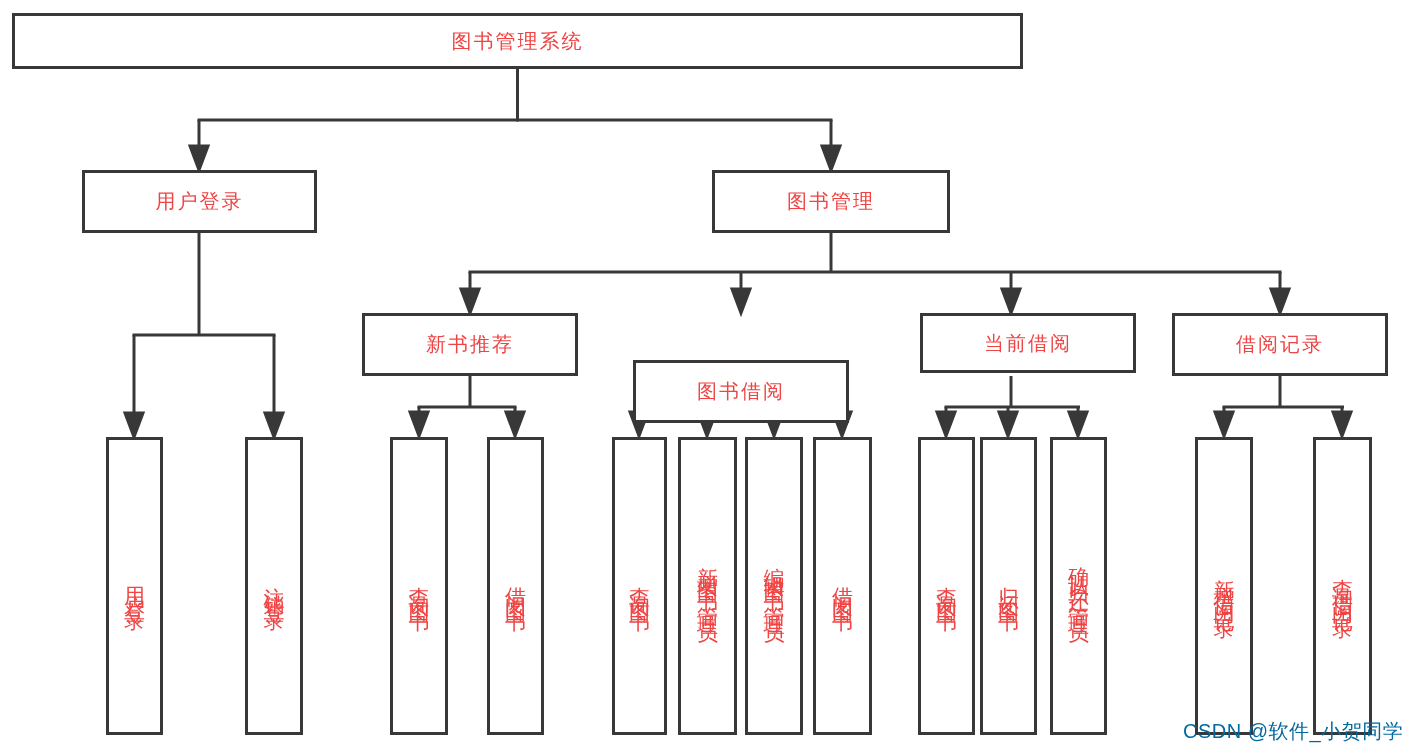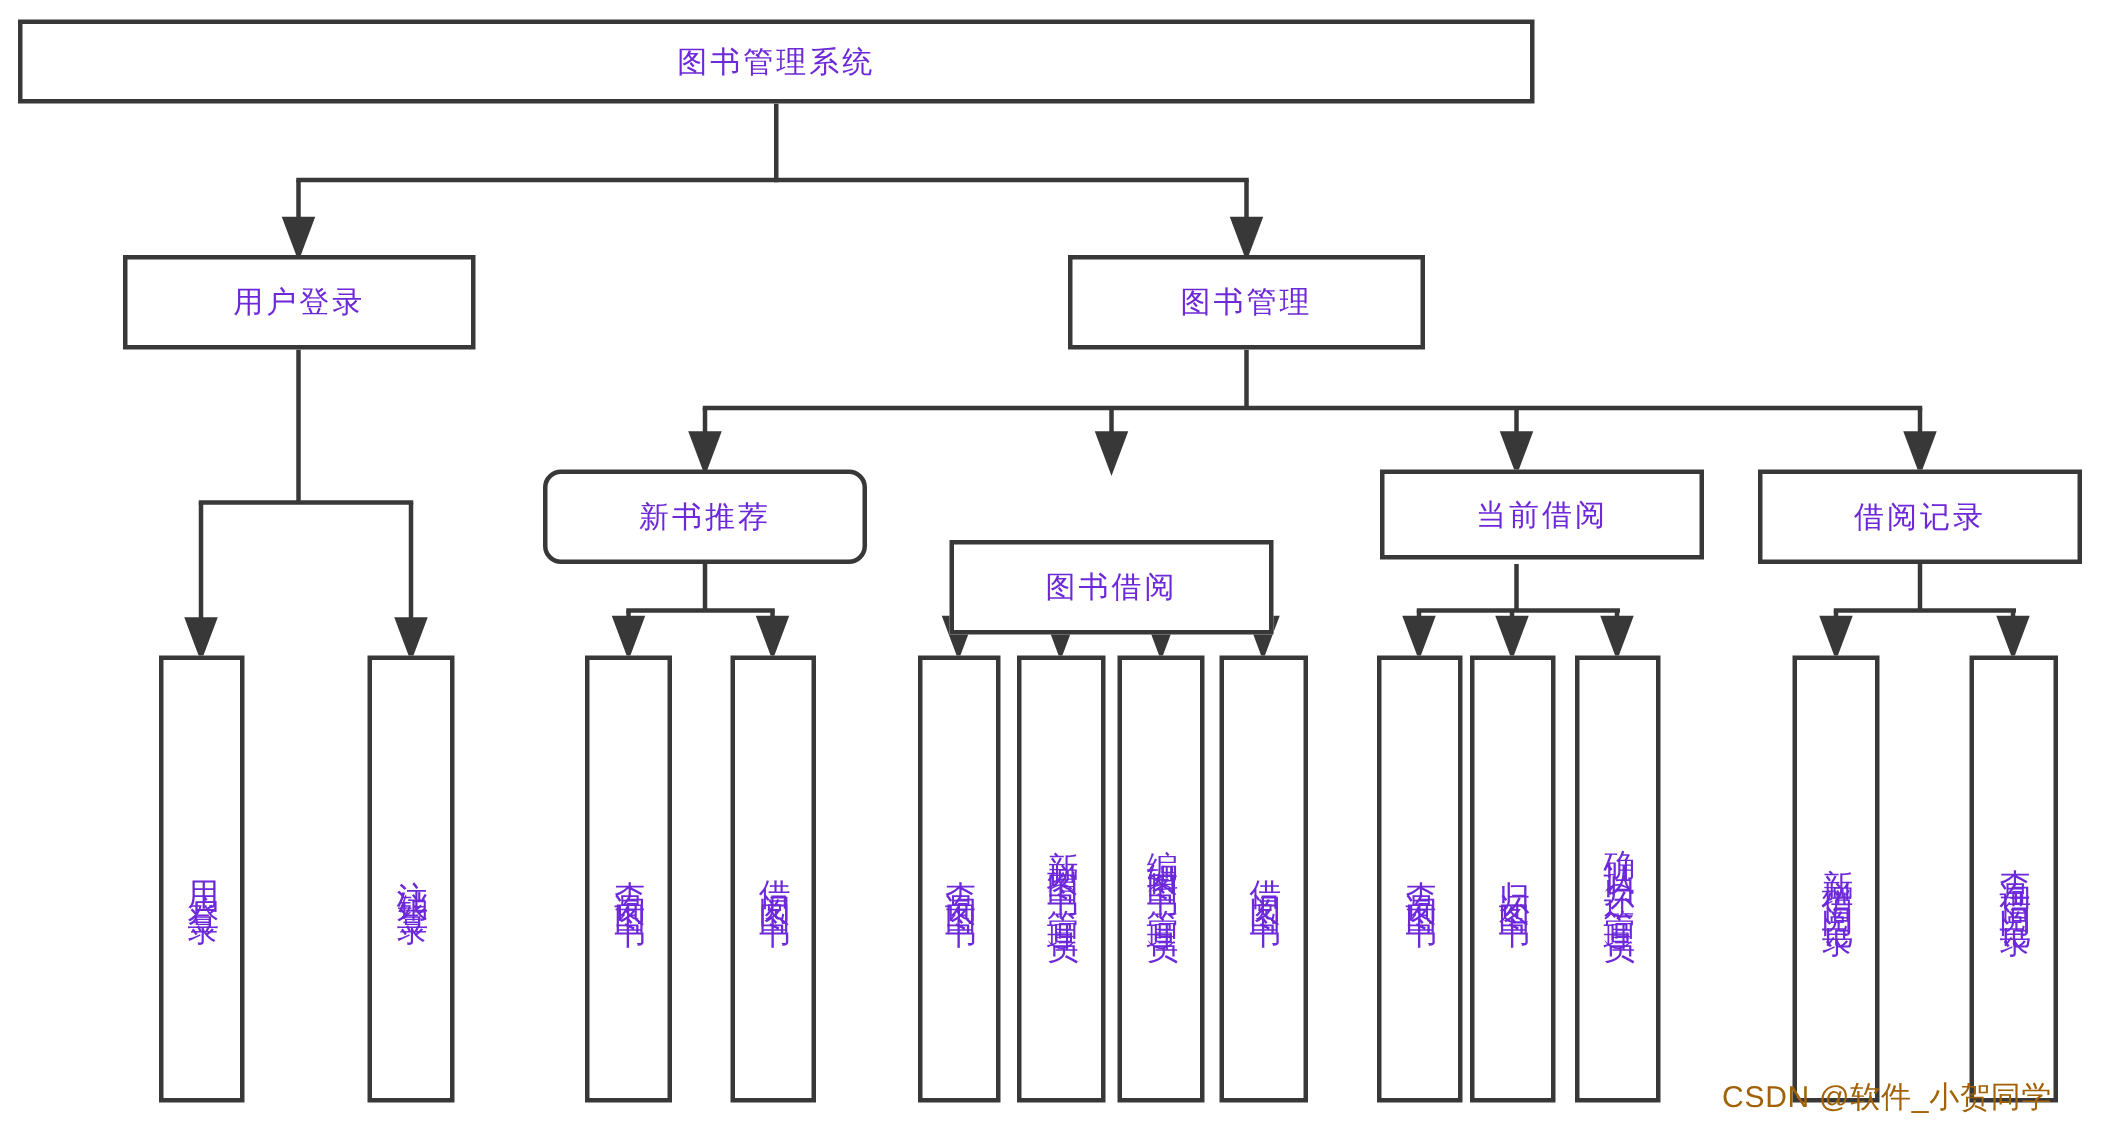--- a/index.html
+++ b/index.html
@@ -10,38 +10,38 @@
     font-family:"Liberation Sans", sans-serif;
     overflow:hidden;
   }
   svg.wires{position:absolute;left:0;top:0;z-index:1;}
   .box{
     position:absolute;
     box-sizing:border-box;
     background:#ffffff;
     border:3px solid #383838;
     display:flex;align-items:center;justify-content:center;
-    color:#6d28d9;
+    color:#ef4444;
     z-index:2;
   }
   .hbox{font-size:20px;letter-spacing:2px;}
   .leaf{top:437px;height:298px;}
   .leaf span{
     writing-mode:vertical-rl;
     text-orientation:mixed;
     font-size:21px;
     letter-spacing:8px;
     line-height:1.05;
     white-space:nowrap;
   }
   .watermark{
     position:absolute;
-    left:1148px;top:718px;
+    left:1183px;top:718px;
     z-index:3;
-    color:#a16207;
+    color:#0369a1;
     font-size:20px;
     letter-spacing:0.5px;
     white-space:nowrap;
   }
 </style>
 </head>
 <body>
 
 <div class="canvas">
 
@@ -115,21 +115,21 @@
     <span>图书管理系统</span>
   </div>
 
   <div class="box hbox" style="left:82px;top:170px;width:235px;height:63px;">
     <span>用户登录</span>
   </div>
   <div class="box hbox" style="left:712px;top:170px;width:238px;height:63px;justify-content:center;">
     <span>图书管理</span>
   </div>
 
-  <div class="box hbox" style="left:362px;top:313px;width:216px;height:63px;border-radius:12px;">
+  <div class="box hbox" style="left:362px;top:313px;width:216px;height:63px;">
     <span>新书推荐</span>
   </div>
   <div class="box hbox" style="left:633px;top:313px;width:216px;height:63px;margin-top:47px;">
     <span>图书借阅</span>
   </div>
   <div class="box hbox" style="left:920px;top:313px;width:216px;height:60px;">
     <span>当前借阅</span>
   </div>
   <div class="box hbox" style="left:1172px;top:313px;width:216px;height:63px;">
     <span>借阅记录</span>

